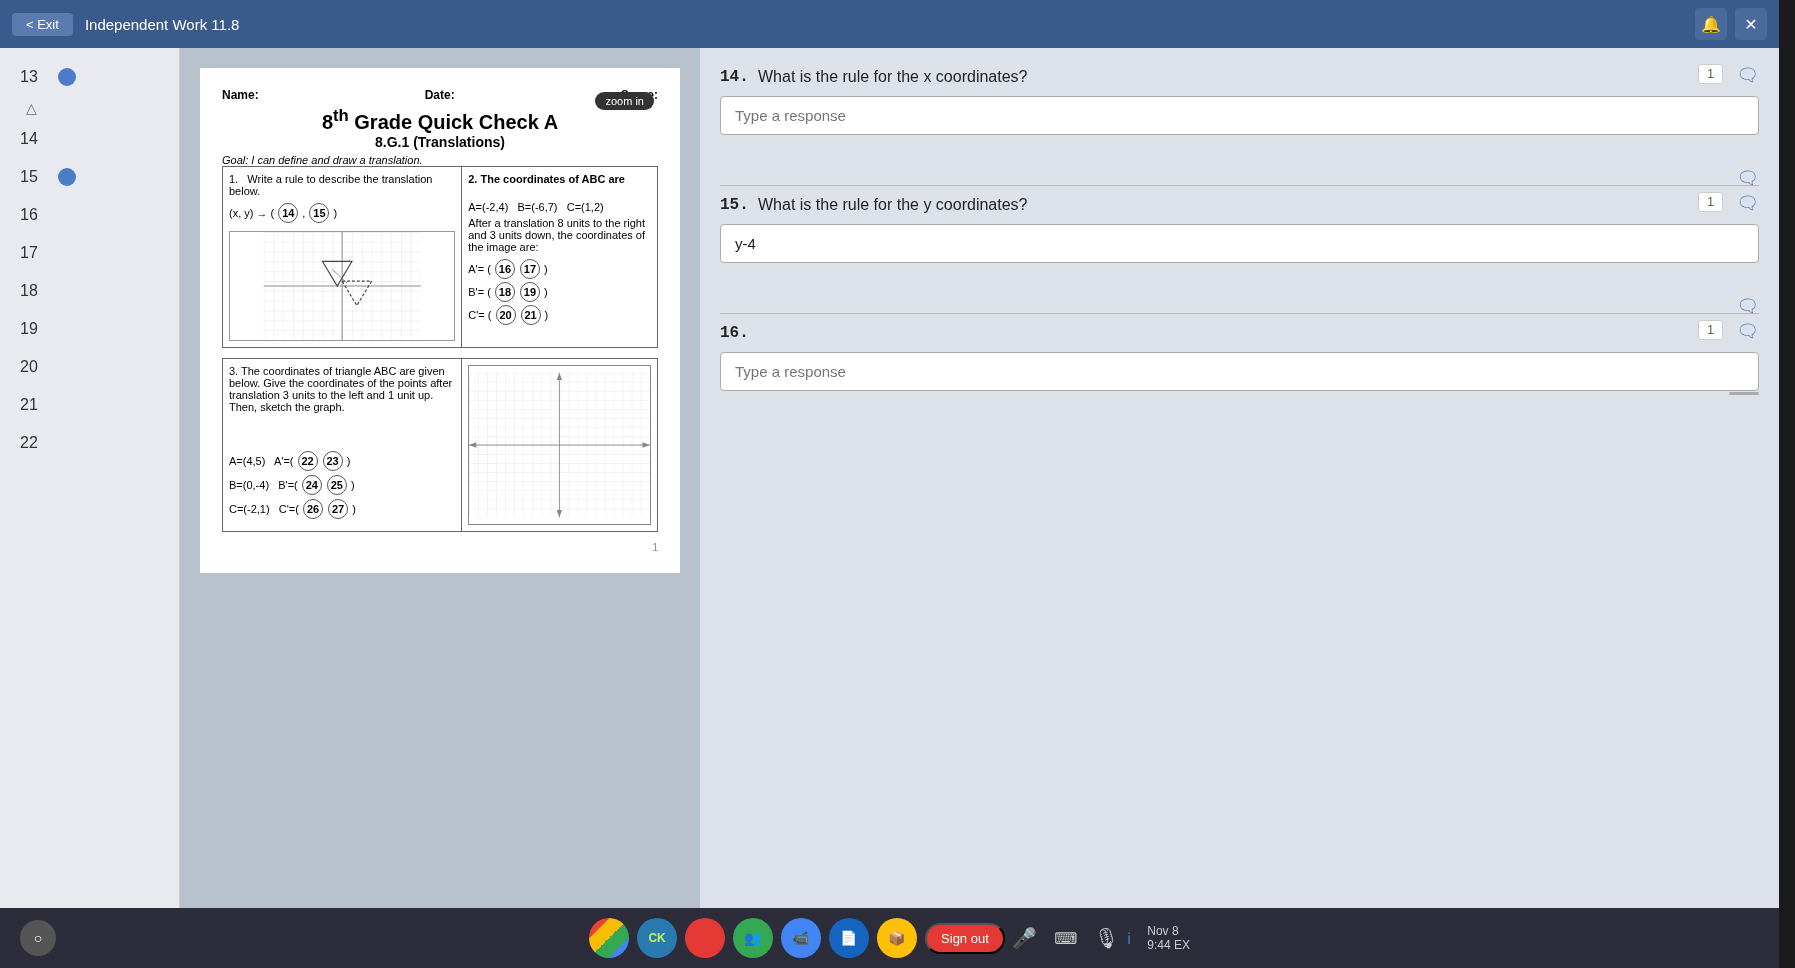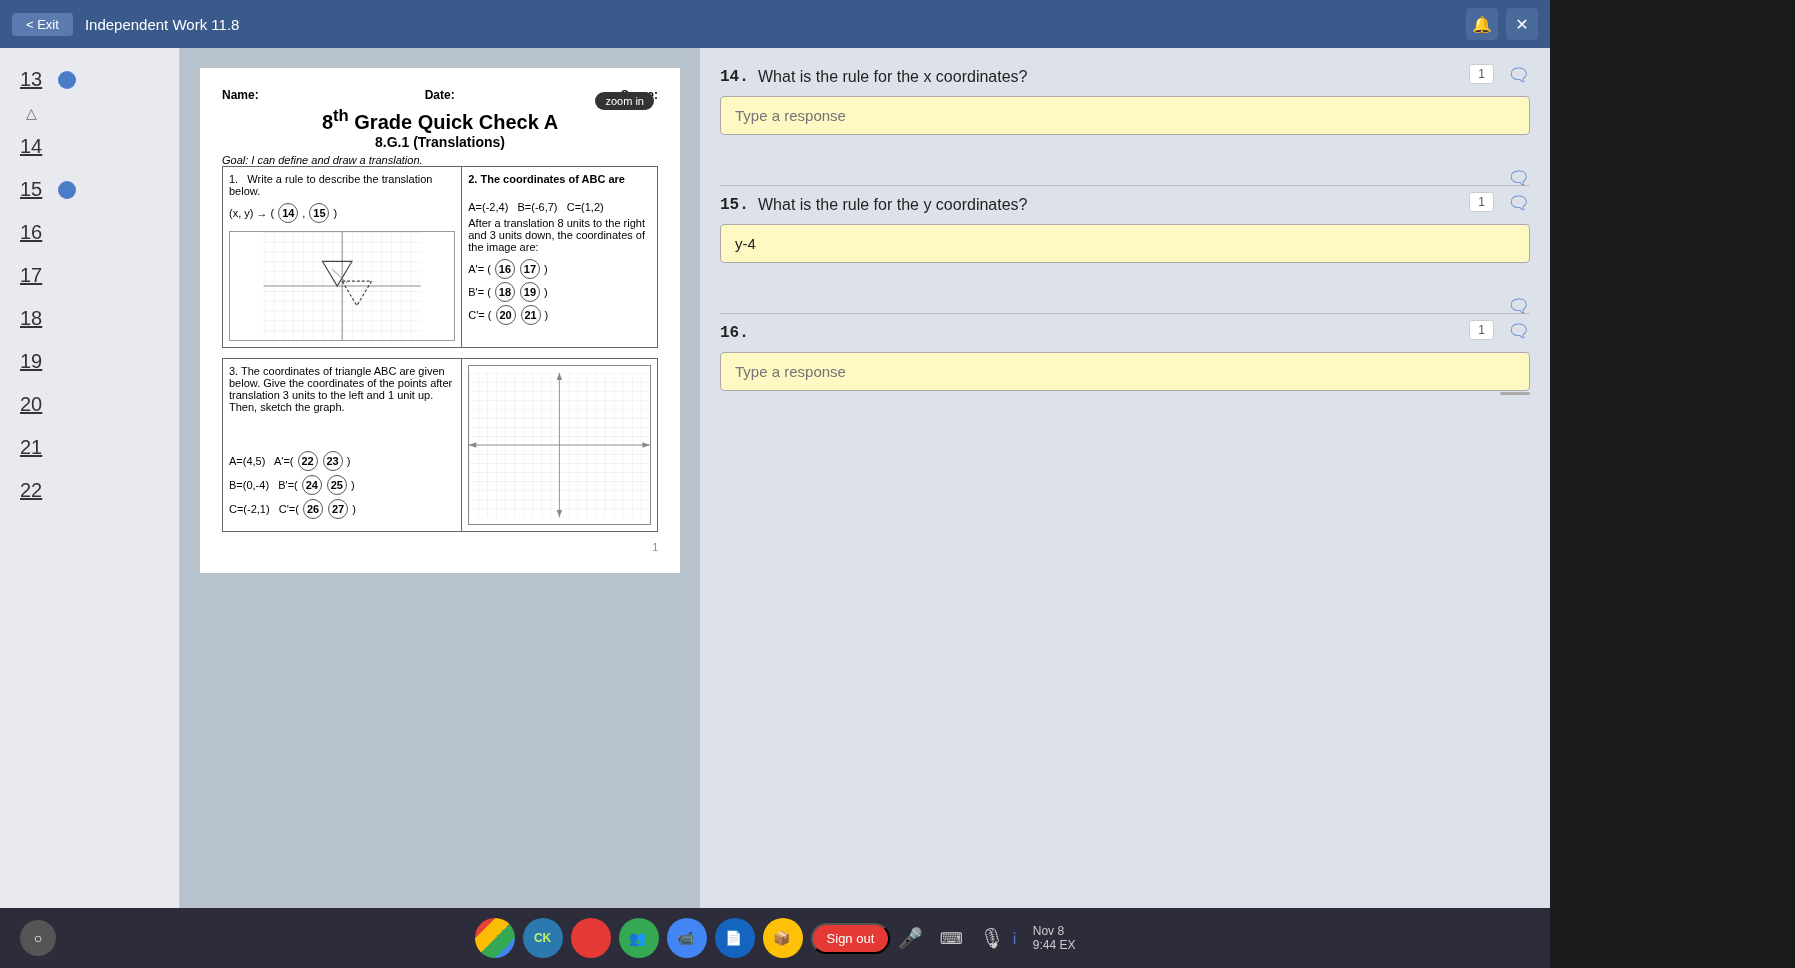--- a/index.html
+++ b/index.html
@@ -9,21 +9,21 @@
       background: #1a1a1a;
       font-family: Arial, sans-serif;
       overflow: hidden;
       position: relative;
     }
 
     
     .screen {
       position: absolute;
       top: 0; left: 0;
-      width: 1550px;
+      width: 1779px;
       height: 968px;
       background: #2a2a35;
     }
 
     
     .top-bar {
       position: absolute;
       top: 0; left: 0;
       width: 100%;
       height: 48px;
@@ -89,24 +89,23 @@
       display: flex;
       align-items: center;
       padding: 10px 20px;
       font-size: 16px;
       color: #333;
       cursor: pointer;
       position: relative;
     }
 
     .sidebar-item .num {
-      font-size: 20px;
+      font-size: 16px;
       font-weight: 500;
       min-width: 30px;
-      text-decoration: underline;
     }
 
     .sidebar-dot {
       width: 18px;
       height: 18px;
       border-radius: 50%;
       background: #4a7cc7;
       margin-left: 8px;
     }
 
@@ -277,21 +276,21 @@
       font-size: 16px;
       color: #222;
       flex: 1;
     }
 
     .response-input {
       width: 100%;
       padding: 10px 14px;
       border: 1px solid #aaa;
       border-radius: 4px;
-      background: #fef9c3;
+      background: #ffffff;
       font-size: 15px;
       color: #888;
       outline: none;
     }
 
     .response-input.filled {
       color: #222;
     }
 
     .section-badge {

